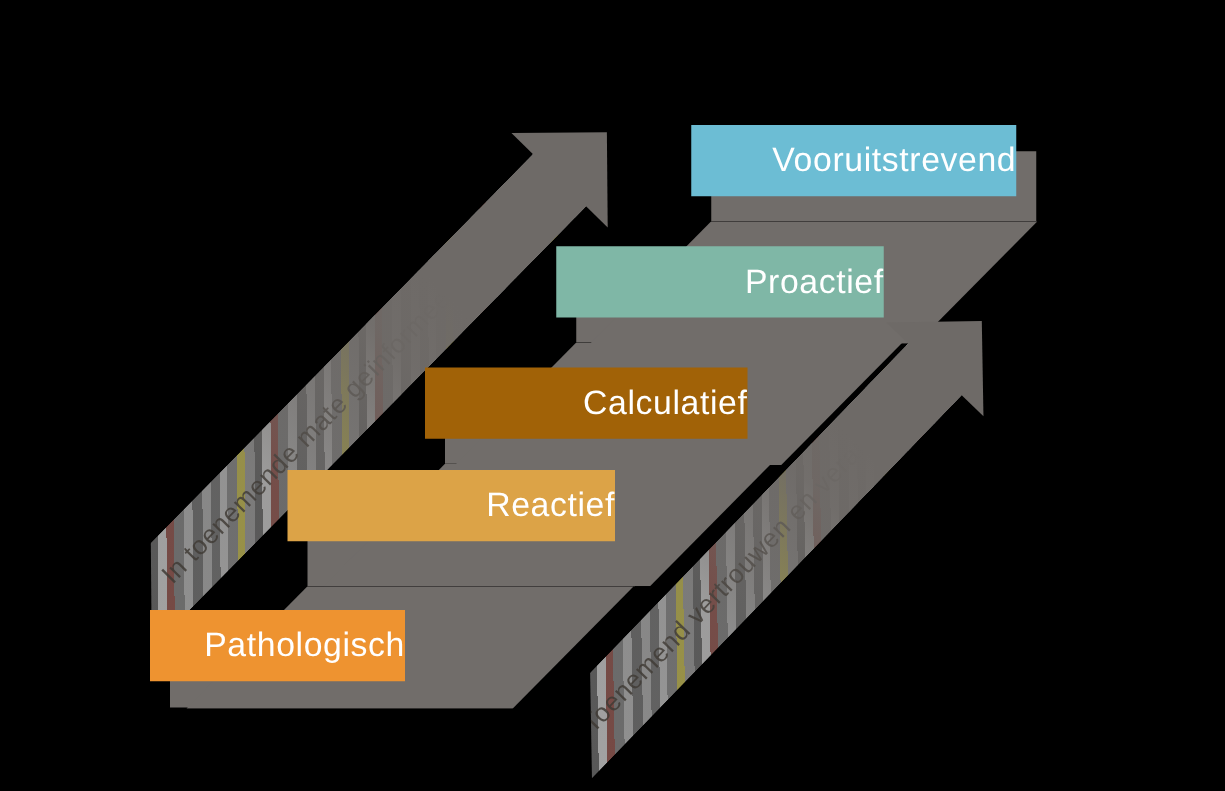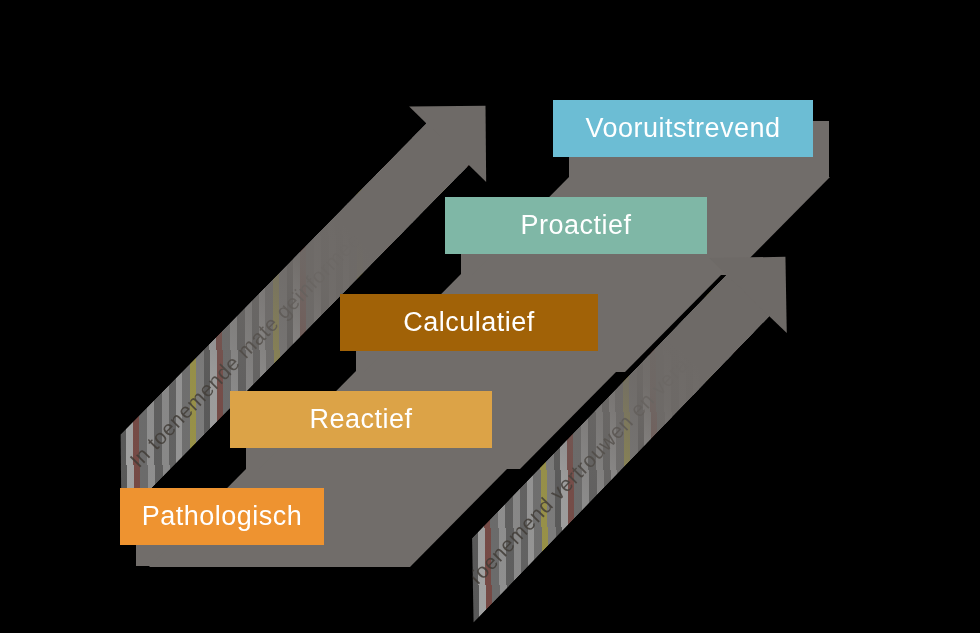--- a/index.html
+++ b/index.html
@@ -56,24 +56,24 @@
       rgba(110,106,103,.92) 68%, #6e6a67 80%);}
 
   .head{position:absolute;top:-24px;width:0;height:0;
     border-top:54px solid transparent;border-bottom:54px solid transparent;
     border-left:54px solid var(--arrow);}
   .arrow-left  .head{left:496px;}
   .arrow-right .head{left:426px;}
 
   
   .bar{position:absolute;height:57px;display:flex;align-items:center;
-    justify-content:center;z-index:3;}
+    justify-content:flex-end;z-index:3;}
   .bar span{color:var(--bar-text);font-size:27px;letter-spacing:.5px;}
   .b0{left:120px;top:488px;width:204px;}
-  .b1{left:230px;top:391px;width:262px;}
+  .b1{left:230px;top:376px;width:262px;}
   .b2{left:340px;top:294px;width:258px;}
   .b3{left:445px;top:197px;width:262px;}
   .b4{left:553px;top:100px;width:260px;}
 </style>
 </head>
 <body style="background: rgb(0, 0, 0);">
 
 <div class="stage">
 
   <div class="shadow s0"></div>

